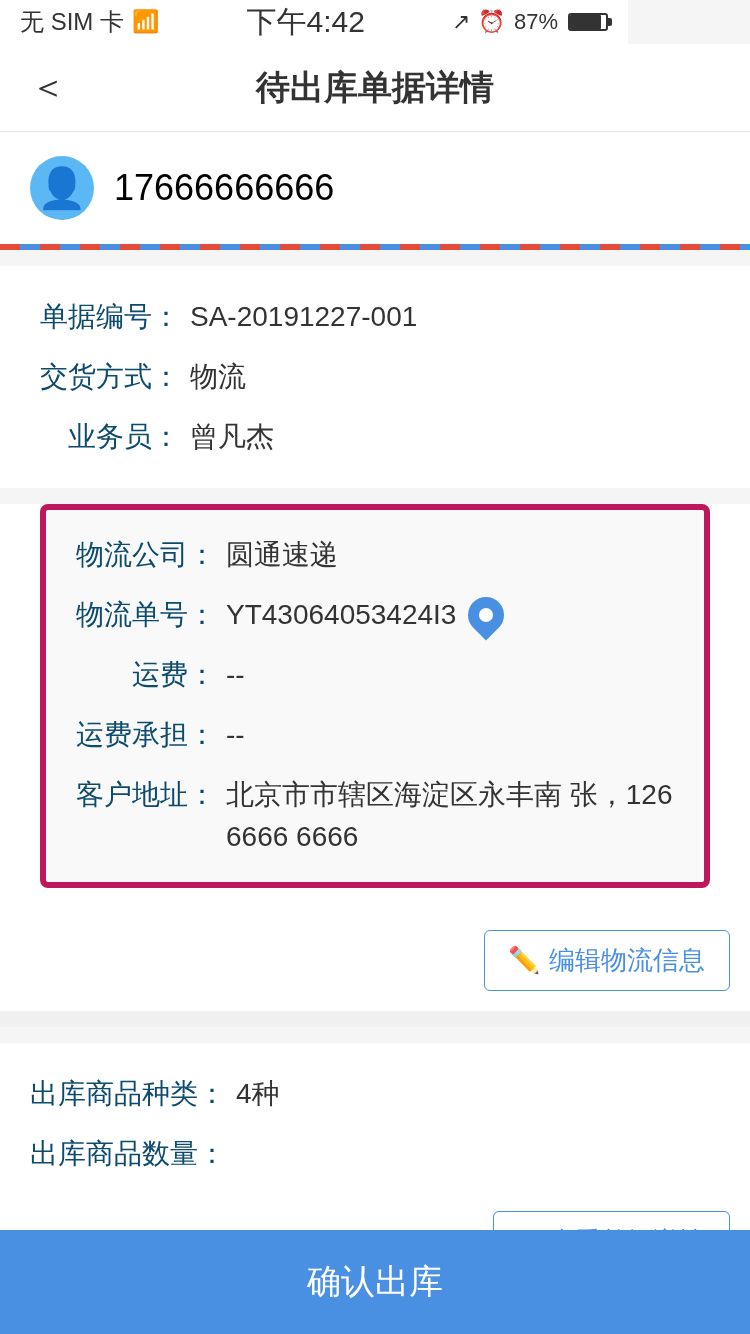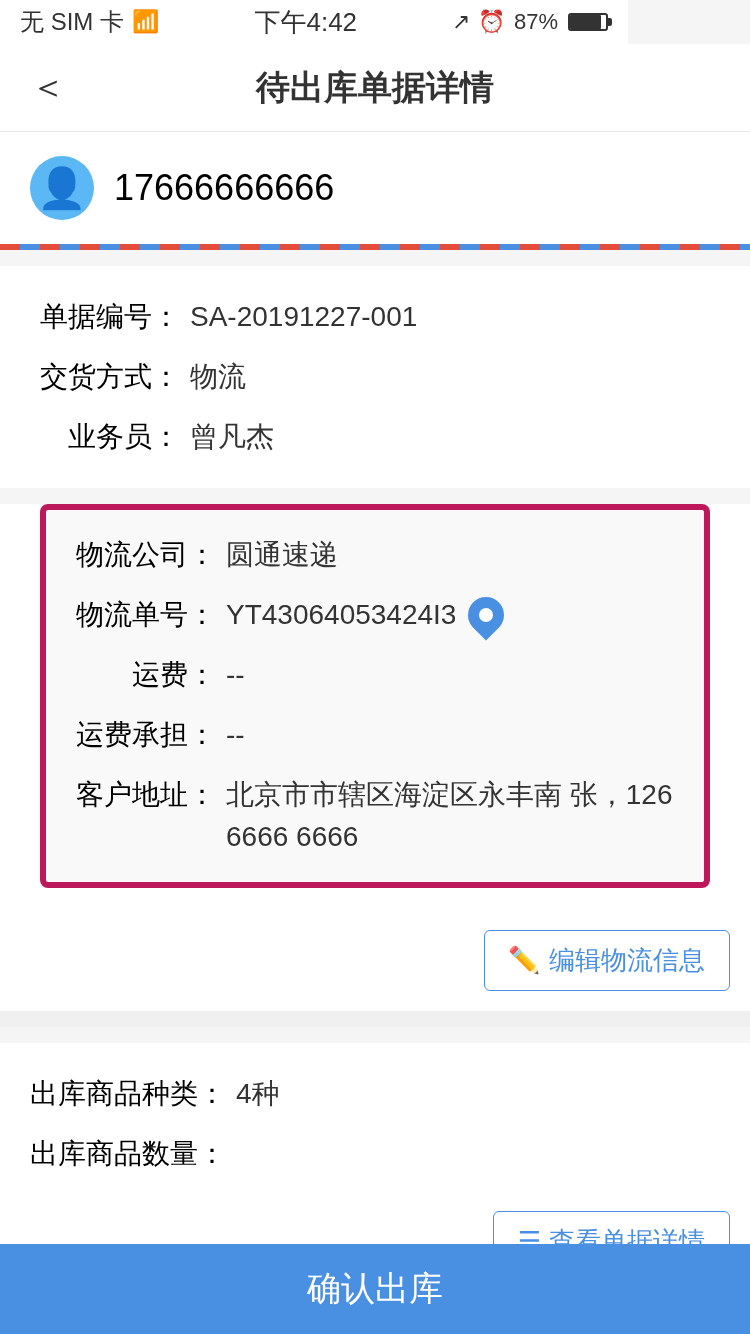--- a/index.html
+++ b/index.html
@@ -128,21 +128,21 @@
     }
 
     .info-row {
       display: flex;
       align-items: flex-start;
       margin-bottom: 18px;
       line-height: 1.5;
     }
     .info-row:last-child { margin-bottom: 0; }
     .info-label {
-      color: #000000;
+      color: #0c4a6e;
       font-size: 28px;
       min-width: 160px;
       text-align: right;
       flex-shrink: 0;
       padding-right: 10px;
     }
     .info-value {
       color: #333;
       font-size: 28px;
       flex: 1;
@@ -243,21 +243,21 @@
     .confirm-btn-wrapper {
       position: fixed;
       bottom: 0;
       left: 0;
       width: 750px;
       background: #4a90e2;
       padding: 0;
     }
     .confirm-btn {
       width: 100%;
-      height: 90px;
+      height: 104px;
       background: #4a90e2;
       color: white;
       font-size: 34px;
       font-weight: 500;
       border: none;
       cursor: pointer;
       display: flex;
       align-items: center;
       justify-content: center;
     }
@@ -268,21 +268,21 @@
     }
   </style>
 </head>
 <body>
 
 <div class="status-bar">
   <div class="status-left">
     <span>无 SIM 卡</span>
     <span class="wifi-icon">📶</span>
   </div>
-  <div style="font-size:26px;font-weight:500;">下午4:42</div>
+  <div style="font-size:30px;font-weight:500;">下午4:42</div>
   <div class="status-right">
     <span>↗</span>
     <span>⏰</span>
     <span>87%</span>
     <div class="battery-bar">
       <div class="battery-fill" style="width:87%"></div>
     </div>
   </div>
 </div>
 

